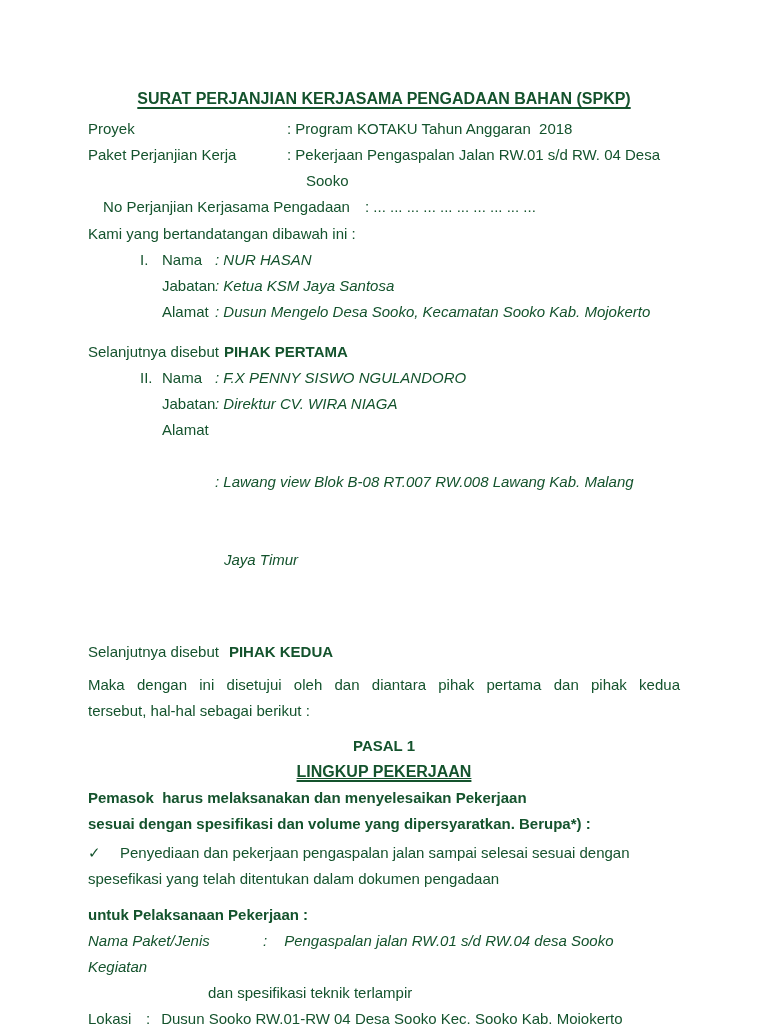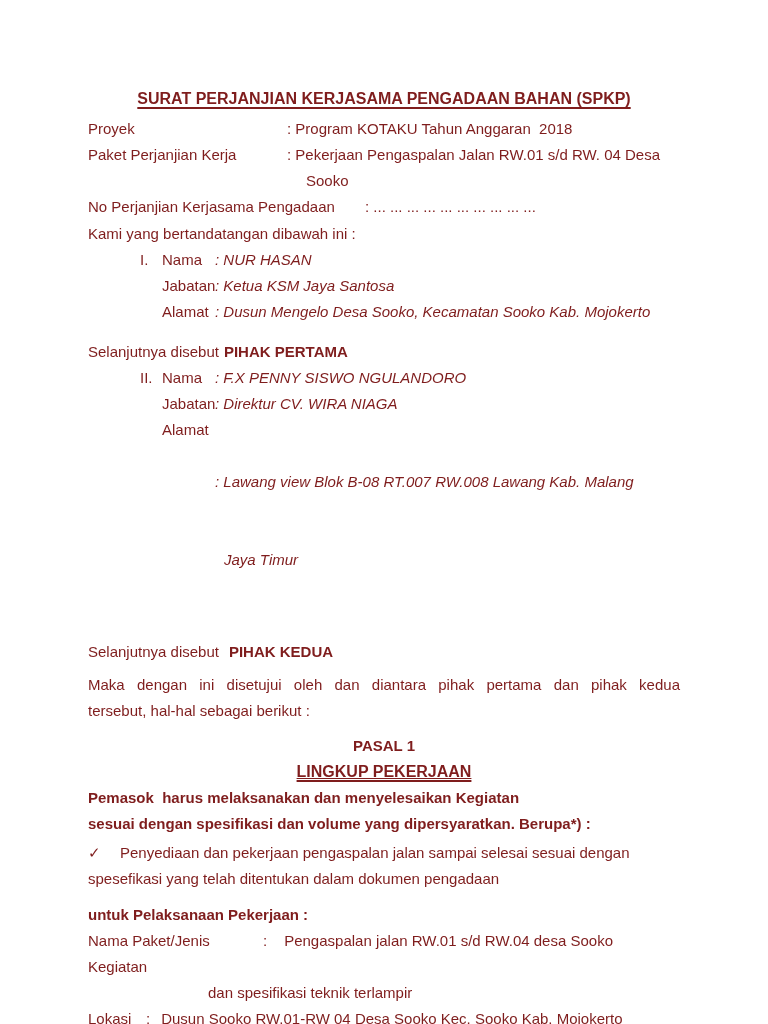--- a/index.html
+++ b/index.html
@@ -7,57 +7,57 @@
     position: relative;
     width: 768px;
     height: 1024px;
     margin: 0 auto;
     background: #ffffff;
     box-sizing: border-box;
     padding: 86px 88px 0 88px;
     font-family: "Liberation Sans", sans-serif;
     font-size: 15px;
     line-height: 26px;
-    color: #7f1d1d;
+    color: #14532d;
     overflow: hidden;
   }
   .doc-title {
     text-align: center;
     font-weight: 700;
     font-size: 16px;
     margin-bottom: 4px;
   }
   .u {
     text-decoration: underline;
     text-decoration-thickness: 2px;
     text-underline-offset: 3px;
   }
   .row { display: flex; }
   .meta-label { width: 199px; flex: none; }
   .meta-value { white-space: pre-wrap; }
   .paket-line2 { margin-left: 19px; }
-  .nomor-label { width: 277px; flex: none; }
+  .nomor-label { width: 277px; flex: none; text-align: center; }
   .opening { margin-top: 1px; }
   .prow { display: flex; margin-left: 52px; }
   .pnum { width: 22px; flex: none; }
   .plabel { width: 53px; flex: none; }
   .pvalue { white-space: pre-wrap; font-style: italic; }
   .pvalue-line2 { margin-left: 9px; }
   .designation { margin-top: 14px; }
   .designation .dname { font-weight: 700; margin-left: 5px; }
   .designation .dname.wide-gap { margin-left: 10px; }
   .intro { margin-top: 7px; }
   .jline { text-align: justify; text-align-last: justify; }
   .h-pasal { margin-top: 9px; text-align: center; font-weight: 700; }
   .h-sub { text-align: center; font-weight: 700; font-size: 16px; text-decoration: underline; }
   .bold-par { font-weight: 700; white-space: pre-wrap; }
   .check { margin-top: 3px; display: flex; }
   .check-mark { width: 18px; margin-right: 14px; flex: none; }
   .untuk { margin-top: 10px; font-weight: 700; }
-  .paket-keg { display: flex; }
+  .paket-keg { display: flex; font-style: italic; }
   .pk-label { width: 175px; flex: none; }
   .pk-value { margin-left: 17px; }
   .pk-line2 { margin-left: 120px; }
   .lokasi { display: flex; }
   .lok-label { width: 58px; flex: none; }
   .lok-value { margin-left: 11px; }
 </style>
 </head>
 <body>
 
@@ -137,21 +137,21 @@
   <div class="intro">
     <div class="jline">Maka dengan ini disetujui oleh dan diantara pihak pertama dan pihak kedua</div>
     <div>tersebut, hal-hal sebagai berikut :</div>
   </div>
 
   <div class="h-pasal">PASAL 1</div>
   <div class="h-sub">
     <span class="u">LINGKUP PEKERJAAN</span>
   </div>
 
-  <div class="bold-par">Pemasok  harus melaksanakan dan menyelesaikan Kegiatan</div>
+  <div class="bold-par">Pemasok  harus melaksanakan dan menyelesaikan Pekerjaan</div>
   <div class="bold-par">sesuai dengan spesifikasi dan volume yang dipersyaratkan. Berupa*) :</div>
 
   <div class="check">
     <span class="check-mark">✓</span>
     <span>Penyediaan dan pekerjaan pengaspalan jalan sampai selesai sesuai dengan</span>
   </div>
   <div>spesefikasi yang telah ditentukan dalam dokumen pengadaan</div>
 
   <div class="untuk">untuk Pelaksanaan Pekerjaan :</div>
 

